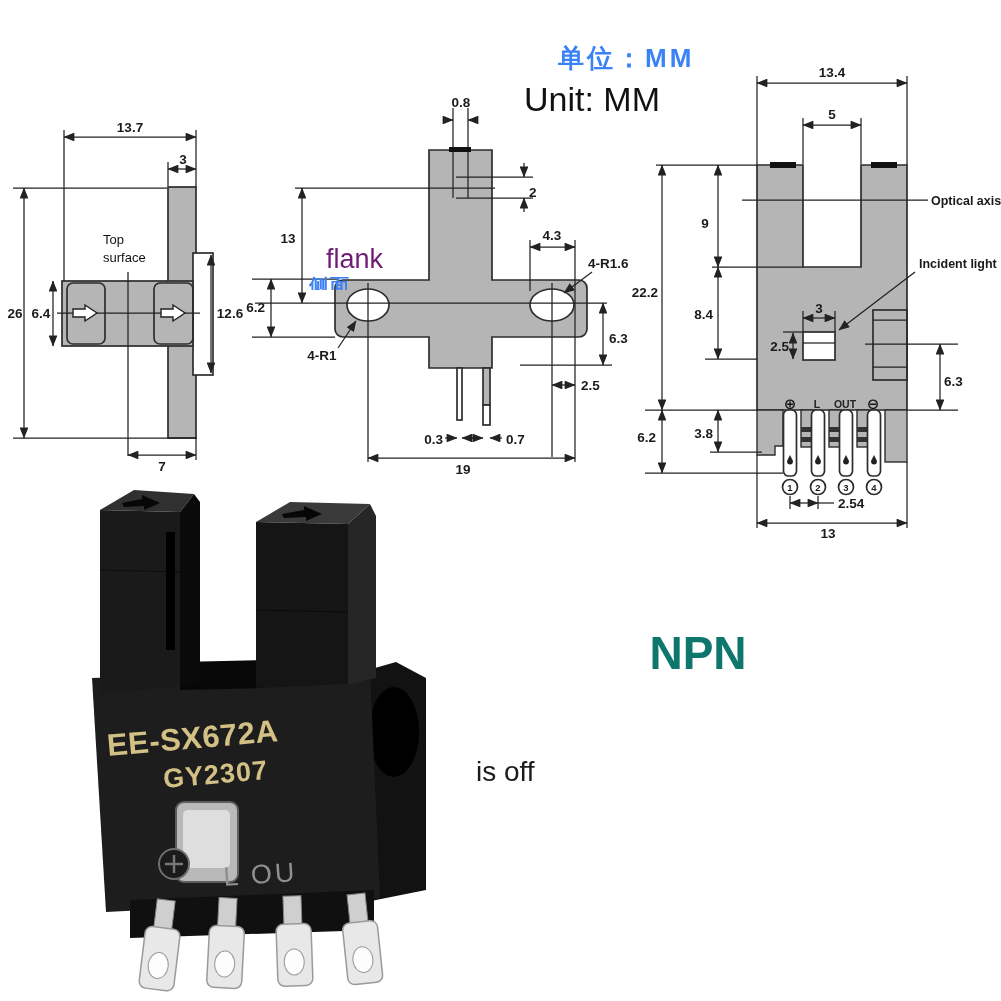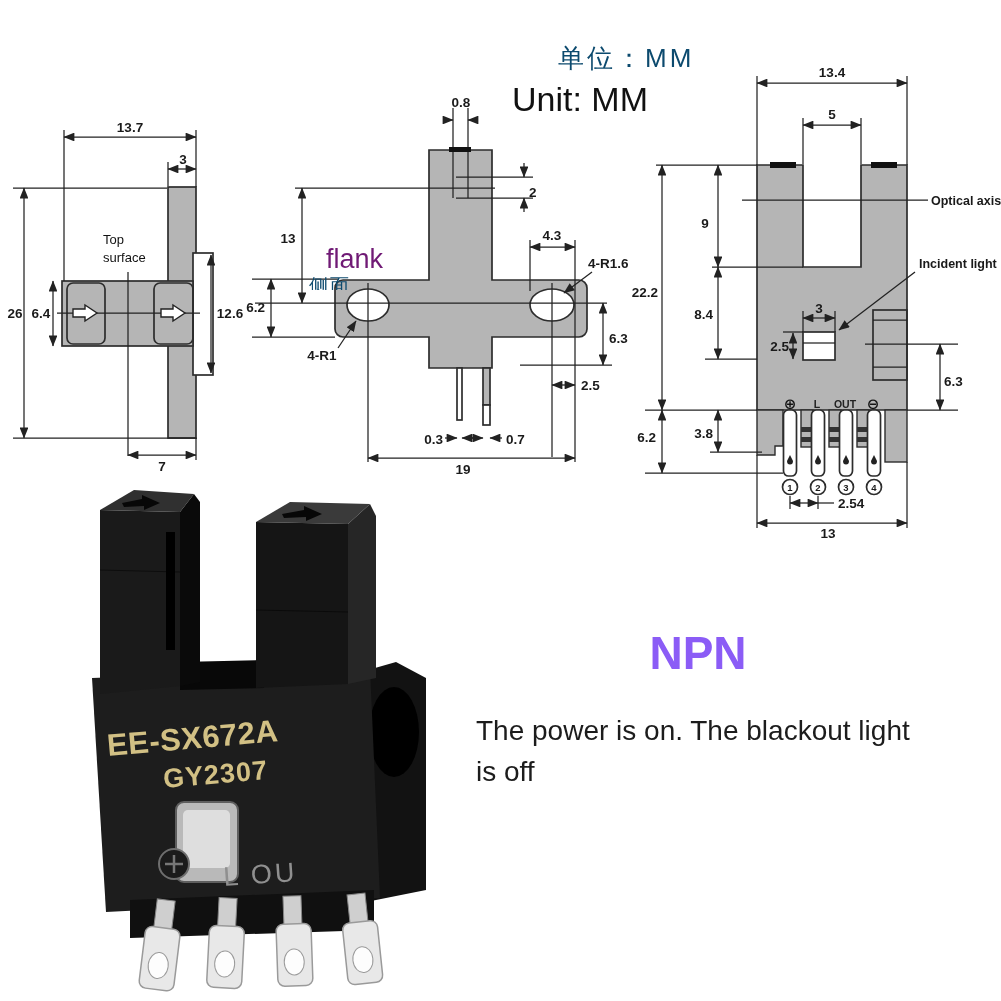--- a/index.html
+++ b/index.html
@@ -11,26 +11,26 @@
   .dim{font-size:13.5px;font-weight:bold;fill:#1a1a1a;}
   .lbl{font-size:12.5px;font-weight:600;fill:#1a1a1a;}
   .sm{font-size:9.5px;font-weight:bold;fill:#1a1a1a;}
   .mark{font-size:15px;font-weight:bold;fill:#151515;}
   .mark2{font-size:10.5px;font-weight:bold;fill:#222;}
   .anno{font-size:13px;fill:#111;}
   .part{fill:#b5b5b5;stroke:#2d2d2d;stroke-width:1.7;}
   .wht{fill:#ffffff;stroke:#2d2d2d;stroke-width:1.7;}
   .ln{stroke:#222;stroke-width:1.25;fill:none;}
   .out{stroke:#2d2d2d;stroke-width:1.7;fill:none;}
-  .clip-cn{position:absolute;overflow:hidden;font-weight:400;color:#0c4a6e;line-height:1.1;}
+  .clip-cn{position:absolute;overflow:hidden;font-weight:700;color:#3b82f6;line-height:1.1;}
   #unit-cn{left:558px;top:44px;width:150px;height:29px;font-size:26px;letter-spacing:3px;}
   #flank-cn{left:309px;top:231px;width:62px;height:14px;font-size:19px;letter-spacing:2px;margin-top:45px;}
-  #unit-en{left:512px;top:80px;font-size:34px;color:#111;}
+  #unit-en{left:524px;top:80px;font-size:34px;color:#111;}
   #flank-en{left:326px;top:244px;font-size:27px;color:#701a75;}
-  #npn-title{left:598px;top:626px;width:200px;text-align:center;font-size:46px;font-weight:800;color:#8b5cf6;}
+  #npn-title{left:598px;top:626px;width:200px;text-align:center;font-size:46px;font-weight:800;color:#0f766e;}
   #npn-desc{left:476px;top:710px;width:470px;font-size:28px;line-height:41px;color:#1c1c1c;}
   .whitebox{position:absolute;background:#fff;}
 </style>
 </head>
 <body>
 
 <div class="page">
 
   <svg width="1001" height="560" viewBox="0 0 1001 560">
     <defs>
@@ -410,17 +410,17 @@
   <div id="unit-cn" class="clip-cn abs"><span>单位：MM</span></div>
   <div class="whitebox" style="left:516px;top:74px;width:182px;height:52px;"></div>
   <div id="unit-en" class="abs"><span>Unit: MM</span></div>
 
   <div class="whitebox" style="left:306px;top:244px;width:92px;height:34px;"></div>
   <div id="flank-cn" class="clip-cn abs"><span>侧面</span></div>
   <div id="flank-en" class="abs"><span>flank</span></div>
 
   <div id="npn-title" class="abs"><span>NPN</span></div>
   <div id="npn-desc" class="abs">
-    <span>The power is on. The blackout light</span><br>
+    <br>
     <span>is off</span>
   </div>
 
 </div>
 
 </body></html>

